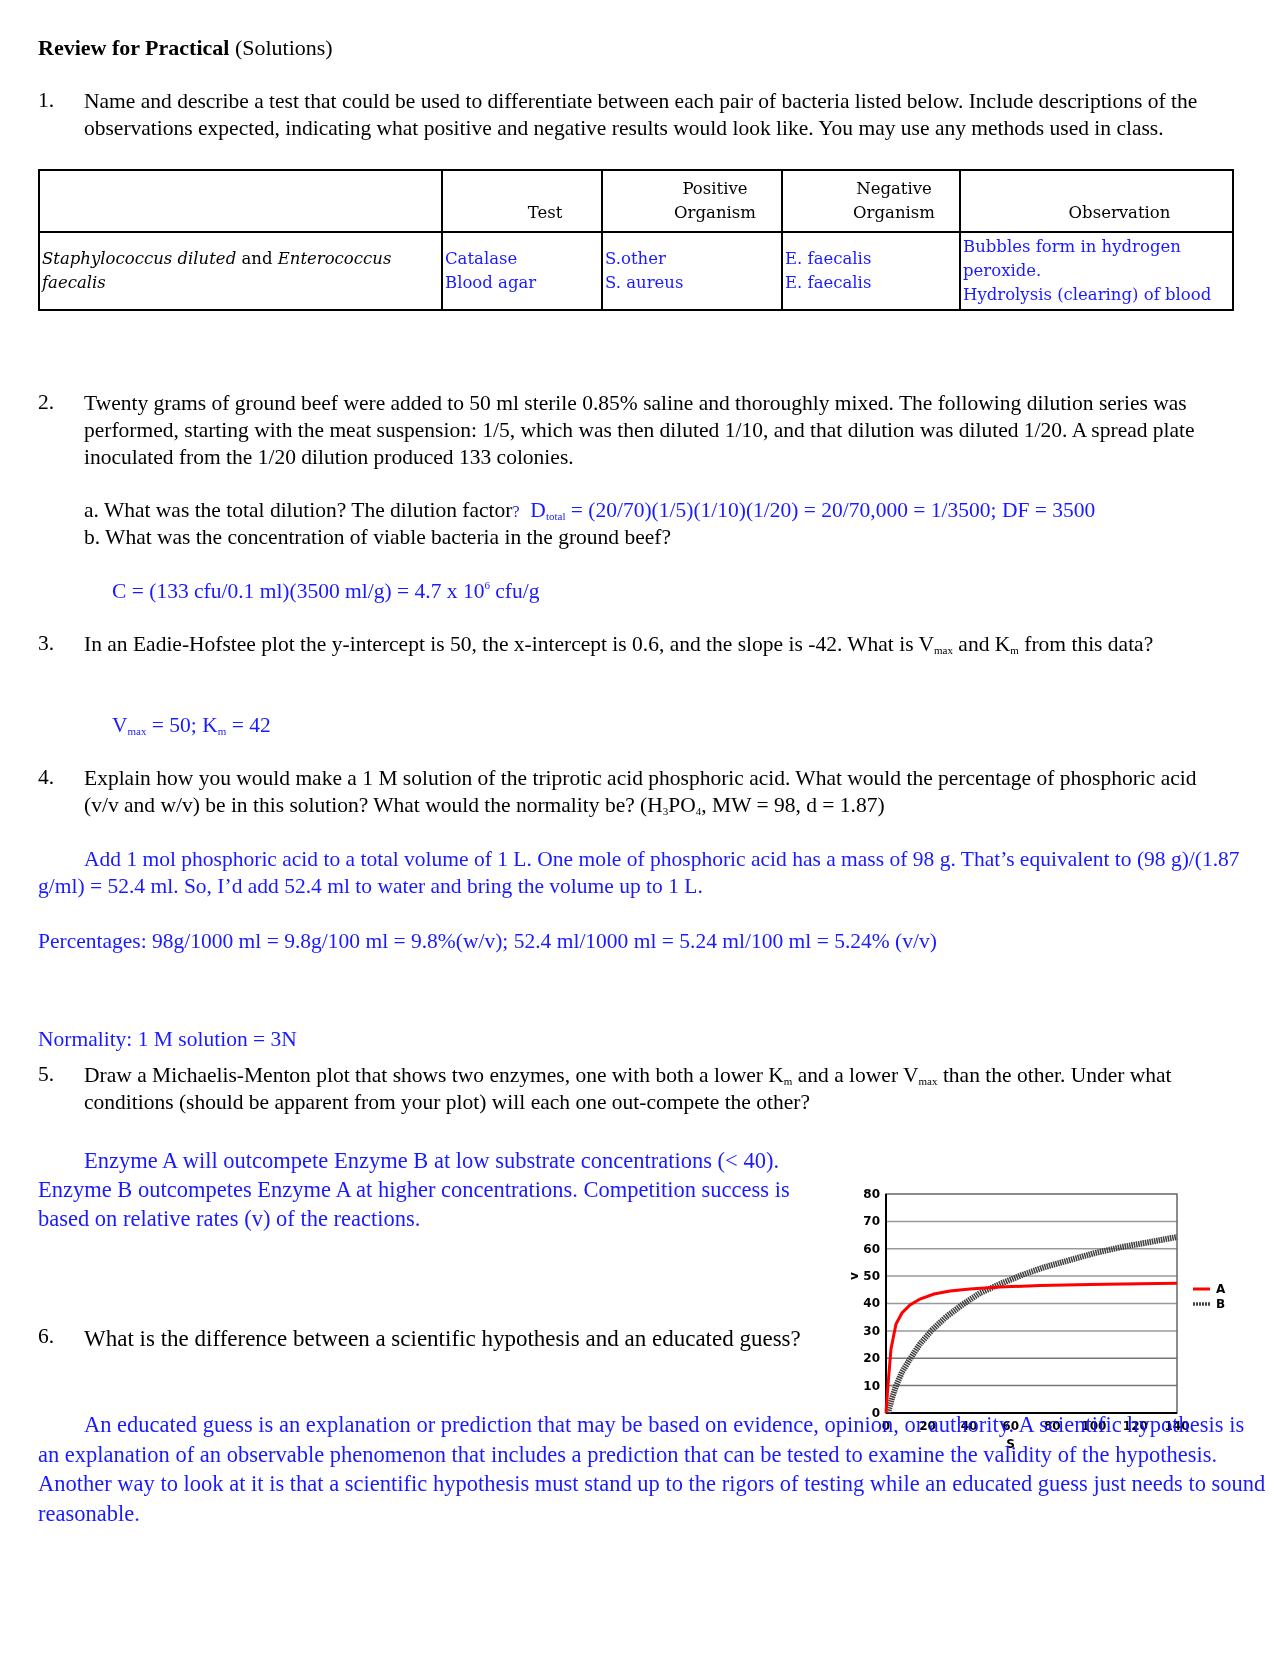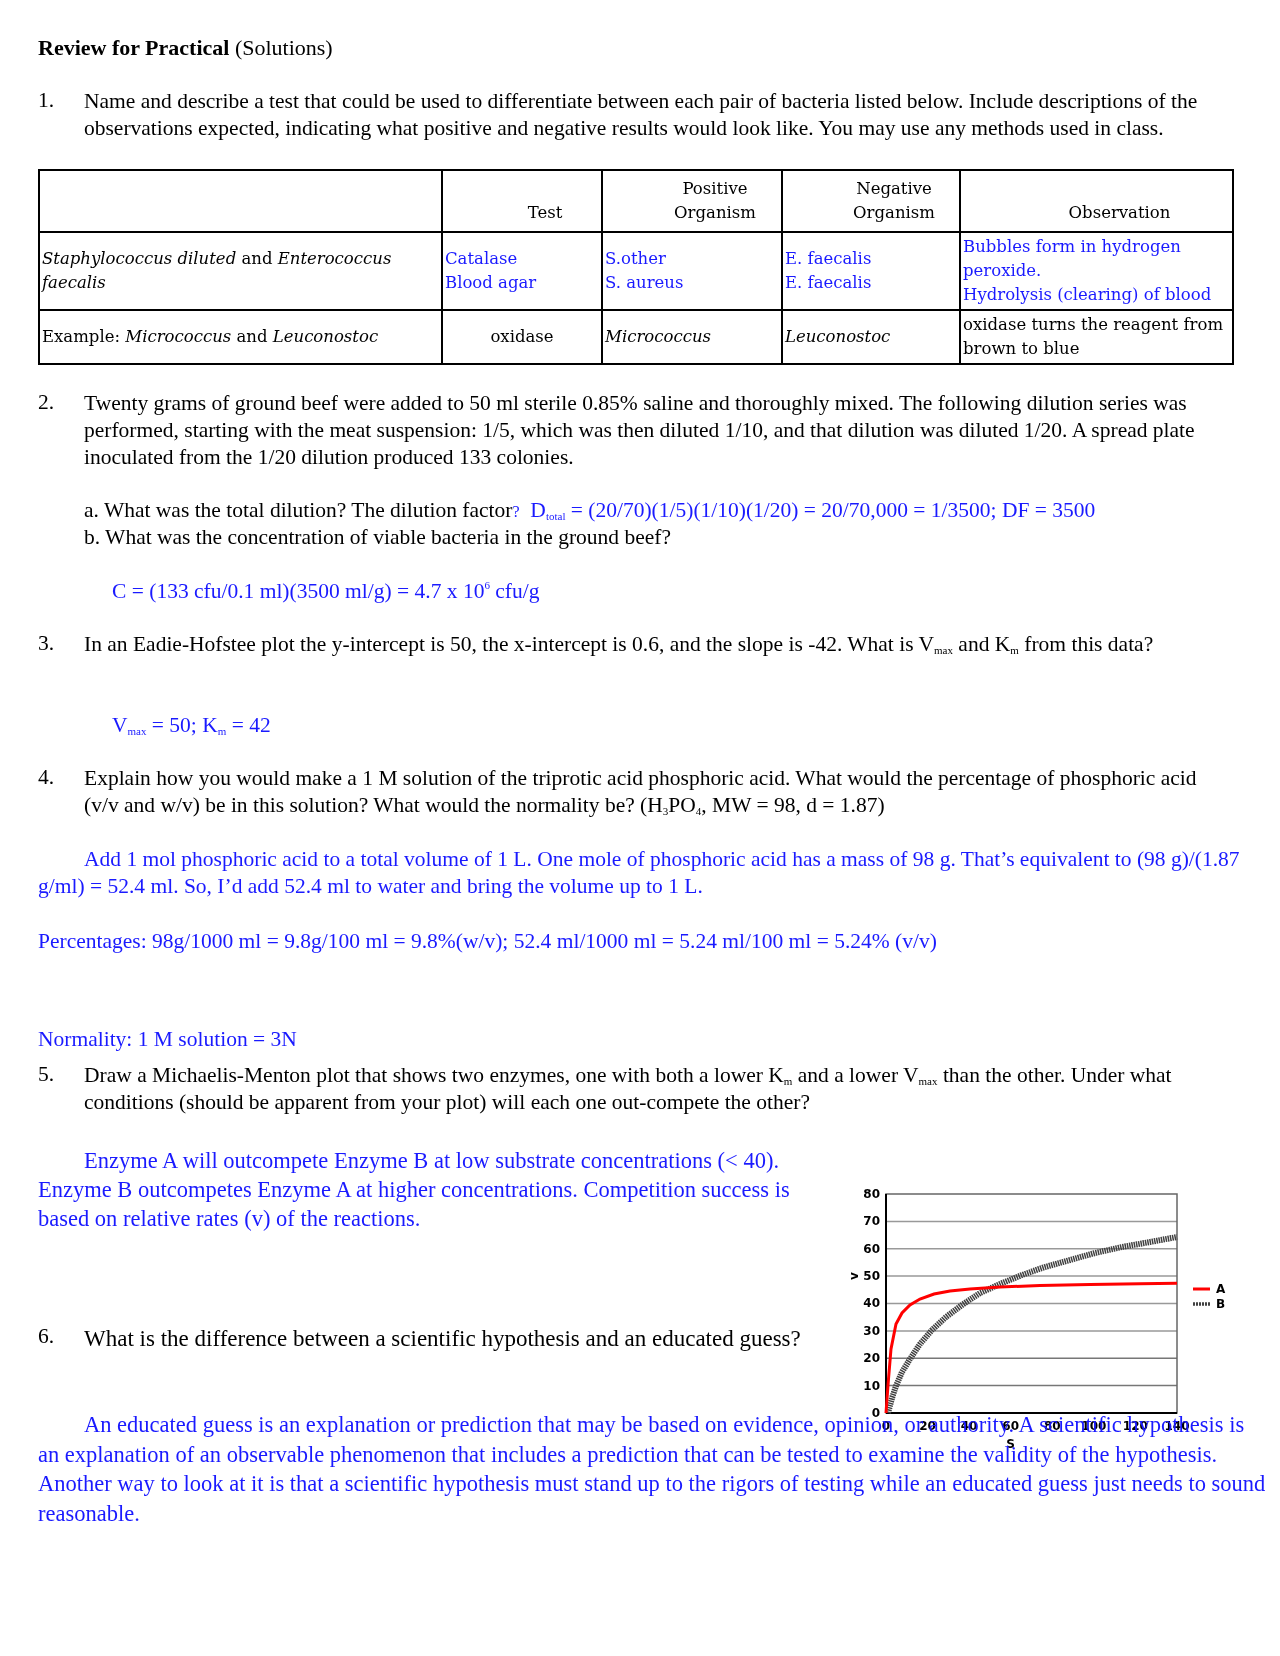--- a/index.html
+++ b/index.html
@@ -46,27 +46,20 @@
     <th style="width:128px;"><span>Positive</span><br><span>Organism</span></th>
     <th style="width:126px;"><span>Negative</span><br><span>Organism</span></th>
     <th><span>Observation</span></th>
   </tr>
   <tr class="r1">
     <td><span class="it">Staphylococcus diluted</span><span> and </span><span class="it">Enterococcus faecalis</span></td>
     <td class="blue"><span>Catalase</span><br><span>Blood agar</span></td>
     <td class="blue"><span>S.other</span><br><span>S. aureus</span></td>
     <td class="blue"><span>E. faecalis</span><br><span>E. faecalis</span></td>
     <td class="blue"><span>Bubbles form in hydrogen peroxide.</span><br><span>Hydrolysis (clearing) of blood</span></td>
-  </tr>
-  <tr class="r3">
-    <td><span>Example: </span><span class="it">Micrococcus</span><span> and </span><span class="it">Leuconostoc</span></td>
-    <td class="center">oxidase</td>
-    <td class="it">Micrococcus</td>
-    <td class="it">Leuconostoc</td>
-    <td>oxidase turns the reagent from brown to blue</td>
   </tr>
 </tbody>
   </table>
 
 <div class="qnum" style="left:38px; top:390px;">2.</div>
 <div class="para" style="left:84px; top:390px; width:1170px;">Twenty grams of ground beef were added to 50 ml sterile 0.85% saline and thoroughly mixed.  The following dilution series was performed, starting with the meat suspension: 1/5, which was then diluted 1/10, and that dilution was diluted 1/20.  A spread plate inoculated from the 1/20 dilution produced 133 colonies.</div>
 <div class="para" style="left:84px; top:497px; width:1180px; white-space:nowrap;">
   <span>a.  What was the total dilution?  The dilution factor</span><span class="blue" style="font-size:16px;">?</span>&nbsp;&nbsp;<span class="blue"><span>D</span><sub>total</sub><span> = (20/70)(1/5)(1/10)(1/20) = 20/70,000 = 1/3500; DF = 3500</span></span>
 </div>
 <div class="para" style="left:84px; top:524px;">b.  What was the concentration of viable bacteria in the ground beef?</div>

